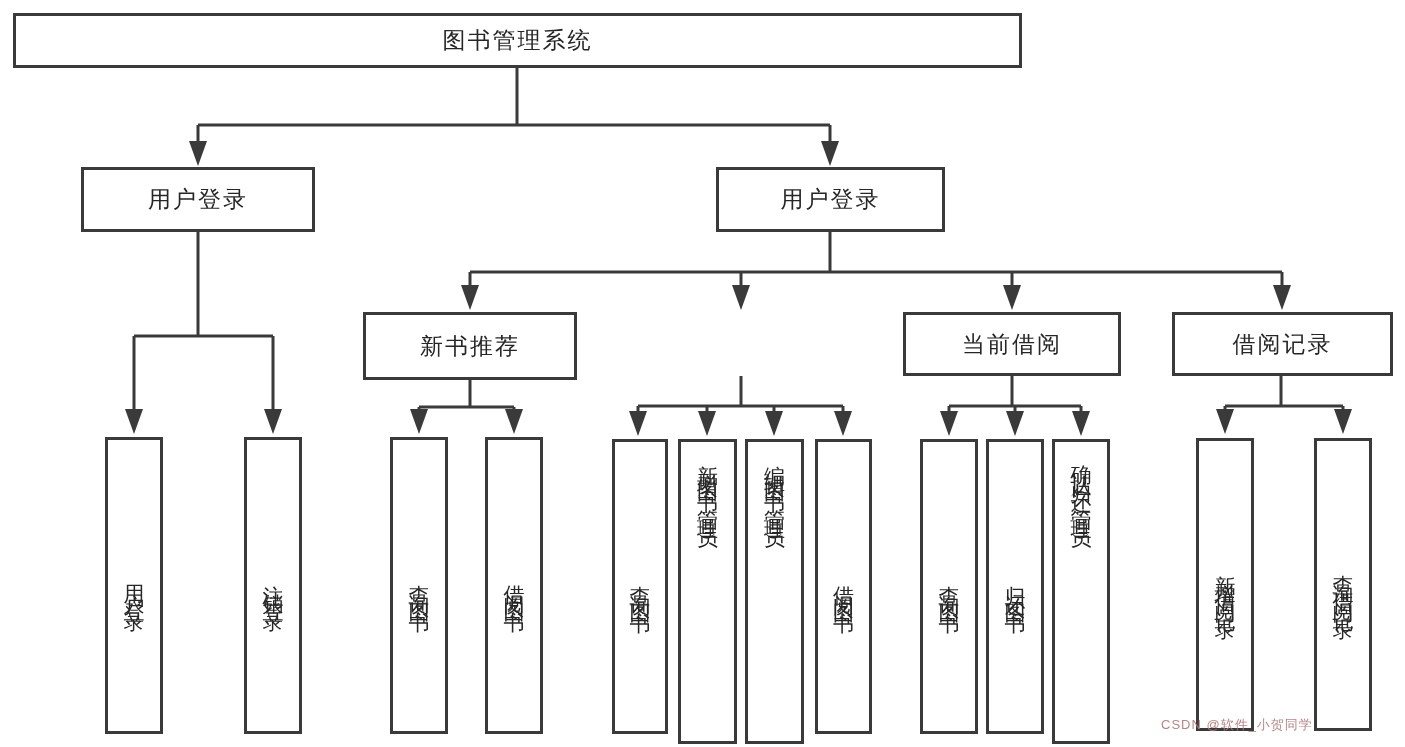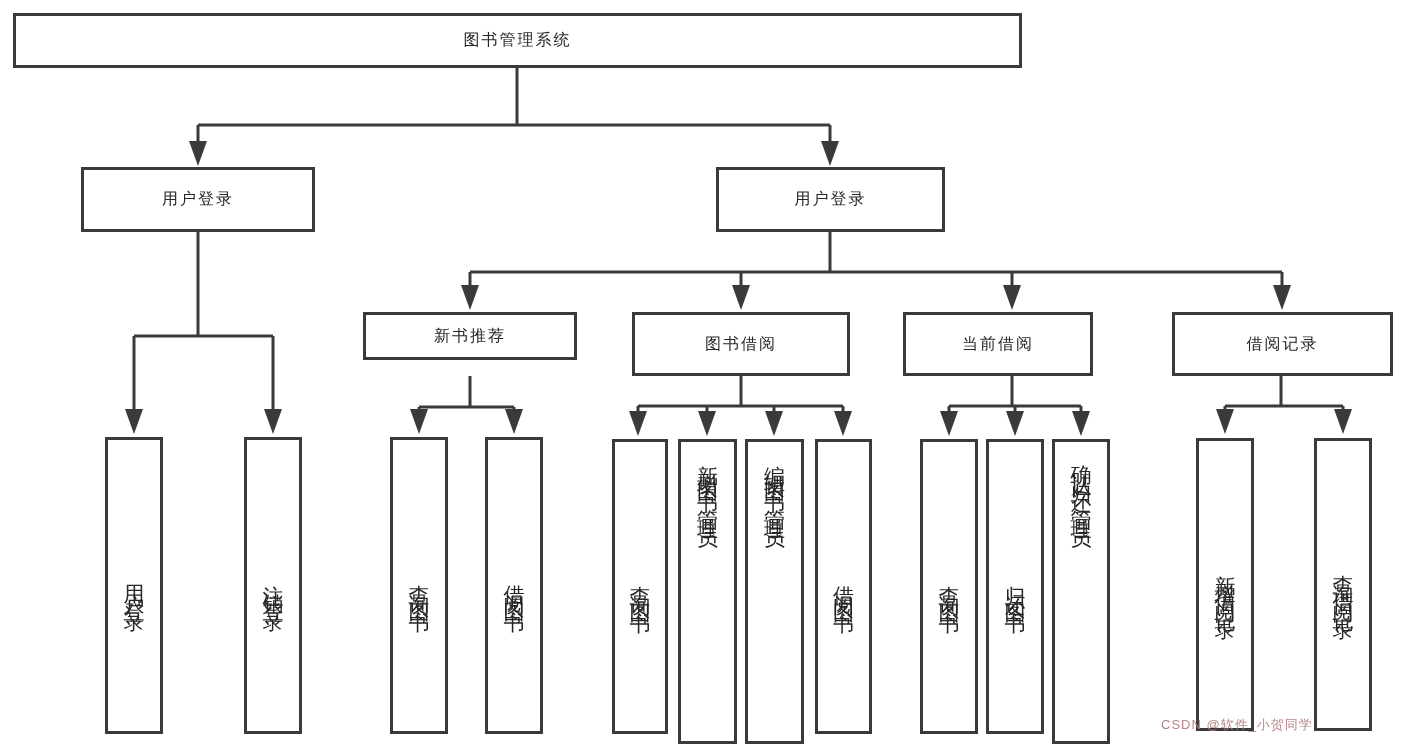--- a/index.html
+++ b/index.html
@@ -4,21 +4,21 @@
 <style>
   html,body{margin:0;padding:0;background:#ffffff;}
   body{width:1405px;height:747px;overflow:hidden;font-family:"Liberation Sans","DejaVu Sans",sans-serif;}
   .canvas{position:relative;width:1405px;height:747px;background:#ffffff;}
   svg.connectors{position:absolute;left:0;top:0;width:1405px;height:747px;}
   .box{
     position:absolute;box-sizing:border-box;
     border:3px solid #3a3a3a;background:#ffffff;
     display:flex;align-items:center;justify-content:center;
   }
-  .lbl{font-size:16px;letter-spacing:2px;color:#262626;white-space:nowrap;}
+  .lbl{font-size:23px;letter-spacing:2px;color:#262626;white-space:nowrap;}
   .vlbl{
     writing-mode:vertical-rl;text-orientation:mixed;
     font-size:21px;letter-spacing:9px;line-height:1.05;color:#262626;
   }
   .box.v.top{align-items:flex-start;padding-top:6px;}
   .watermark{
     position:absolute;left:1161px;top:716px;z-index:5;
     font-size:13px;letter-spacing:1px;white-space:nowrap;
     color:rgba(178,122,122,0.92);
   }
@@ -82,27 +82,24 @@
     <span class="lbl">图书管理系统</span>
   </div>
 
   <div class="box h" style="left:81px;top:167px;width:234px;height:65px">
     <span class="lbl">用户登录</span>
   </div>
   <div class="box h" style="left:716px;top:167px;width:229px;height:65px">
     <span class="lbl">用户登录</span>
   </div>
 
-  <div class="box h" style="left:363px;top:312px;width:214px;height:48px">
+  <div class="box h" style="left:363px;top:312px;width:214px;height:68px">
     <span class="lbl">新书推荐</span>
   </div>
-  <div class="box h" style="left:632px;top:312px;width:218px;height:64px">
-    <span class="lbl">图书借阅</span>
-  </div>
-  <div class="box h" style="left:903px;top:312px;width:190px;height:64px">
+  <div class="box h" style="left:903px;top:312px;width:218px;height:64px">
     <span class="lbl">当前借阅</span>
   </div>
   <div class="box h" style="left:1172px;top:312px;width:221px;height:64px">
     <span class="lbl">借阅记录</span>
   </div>
 
   <div class="box v" style="left:105px;top:437px;width:58px;height:297px">
     <span class="vlbl">用户登录</span>
   </div>
   <div class="box v" style="left:244px;top:437px;width:58px;height:297px">

